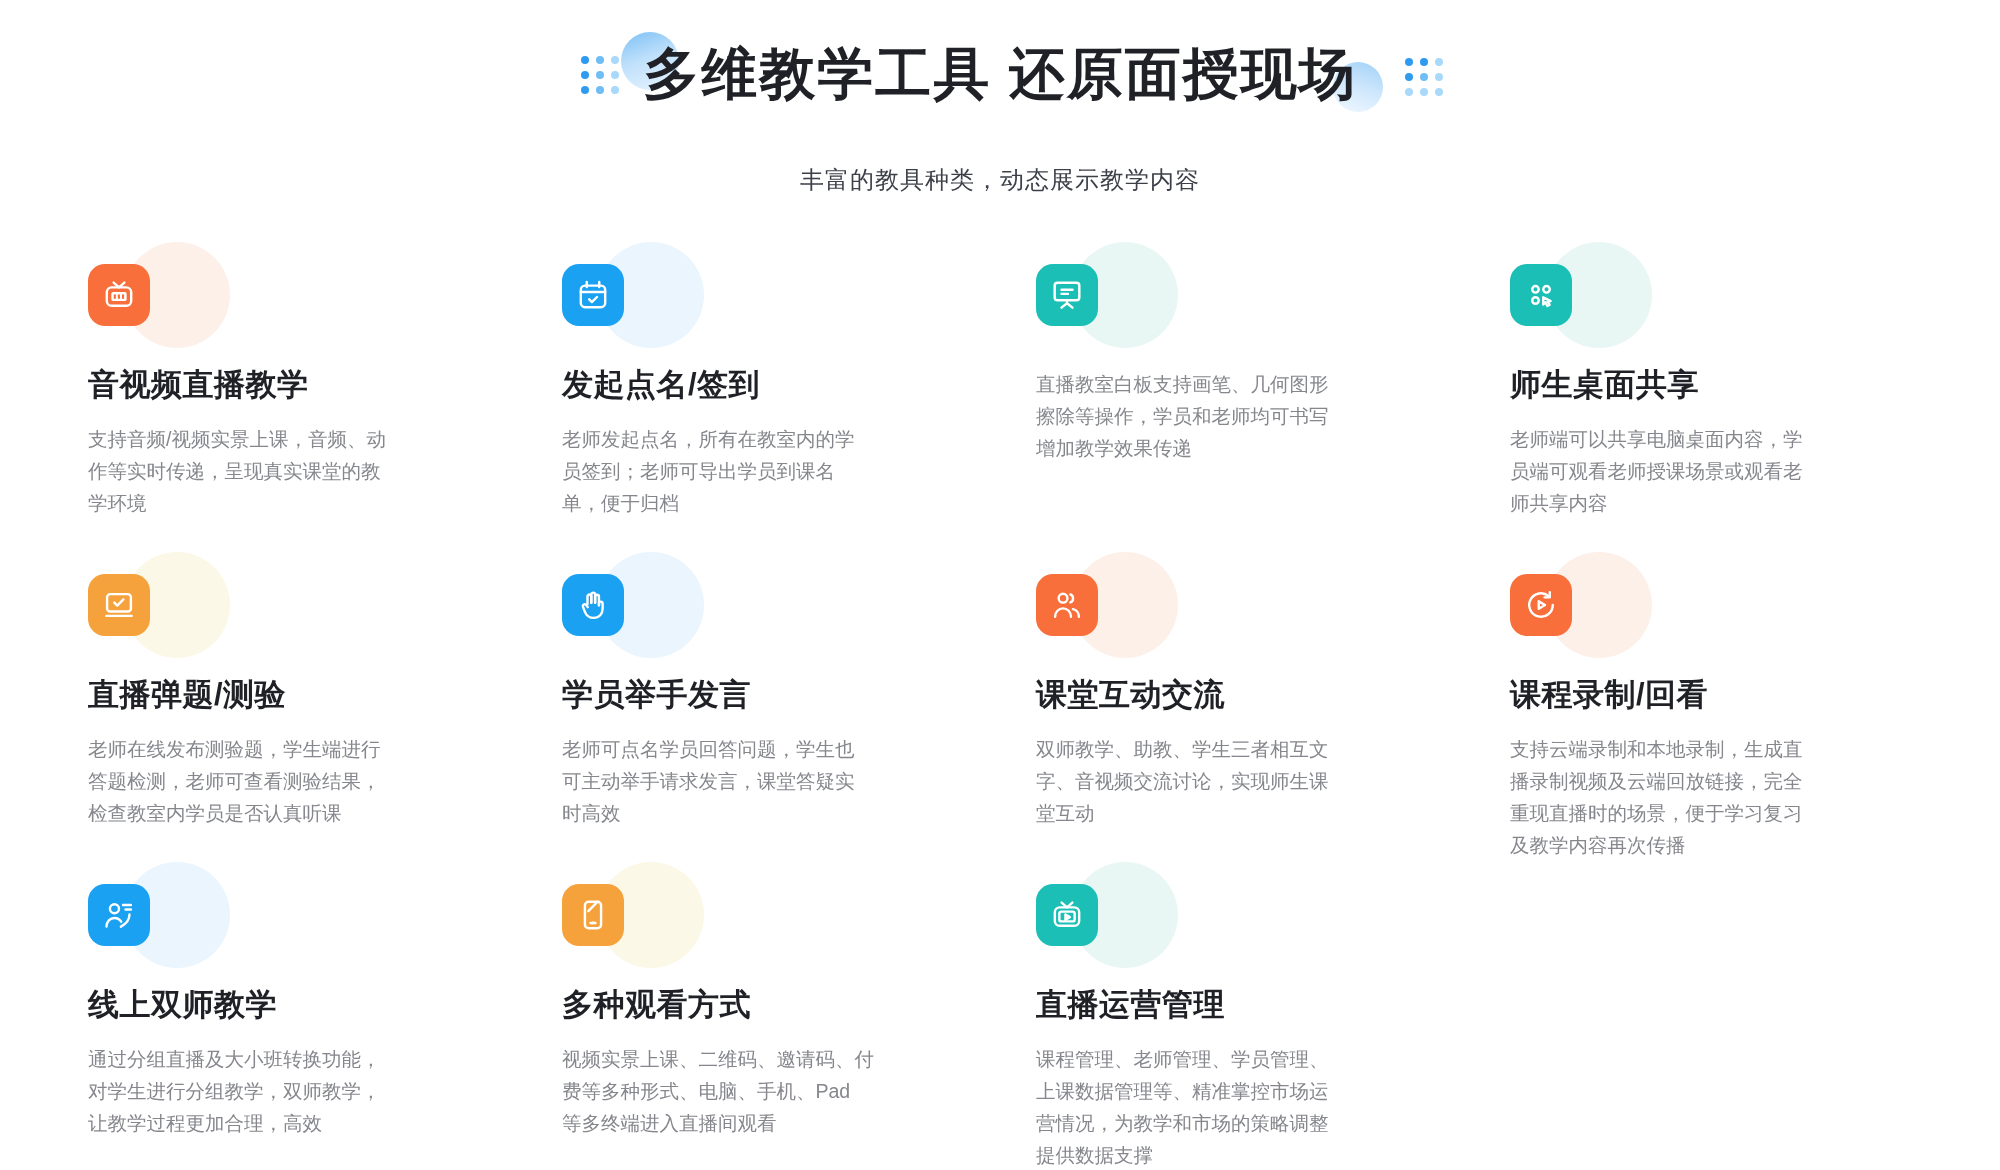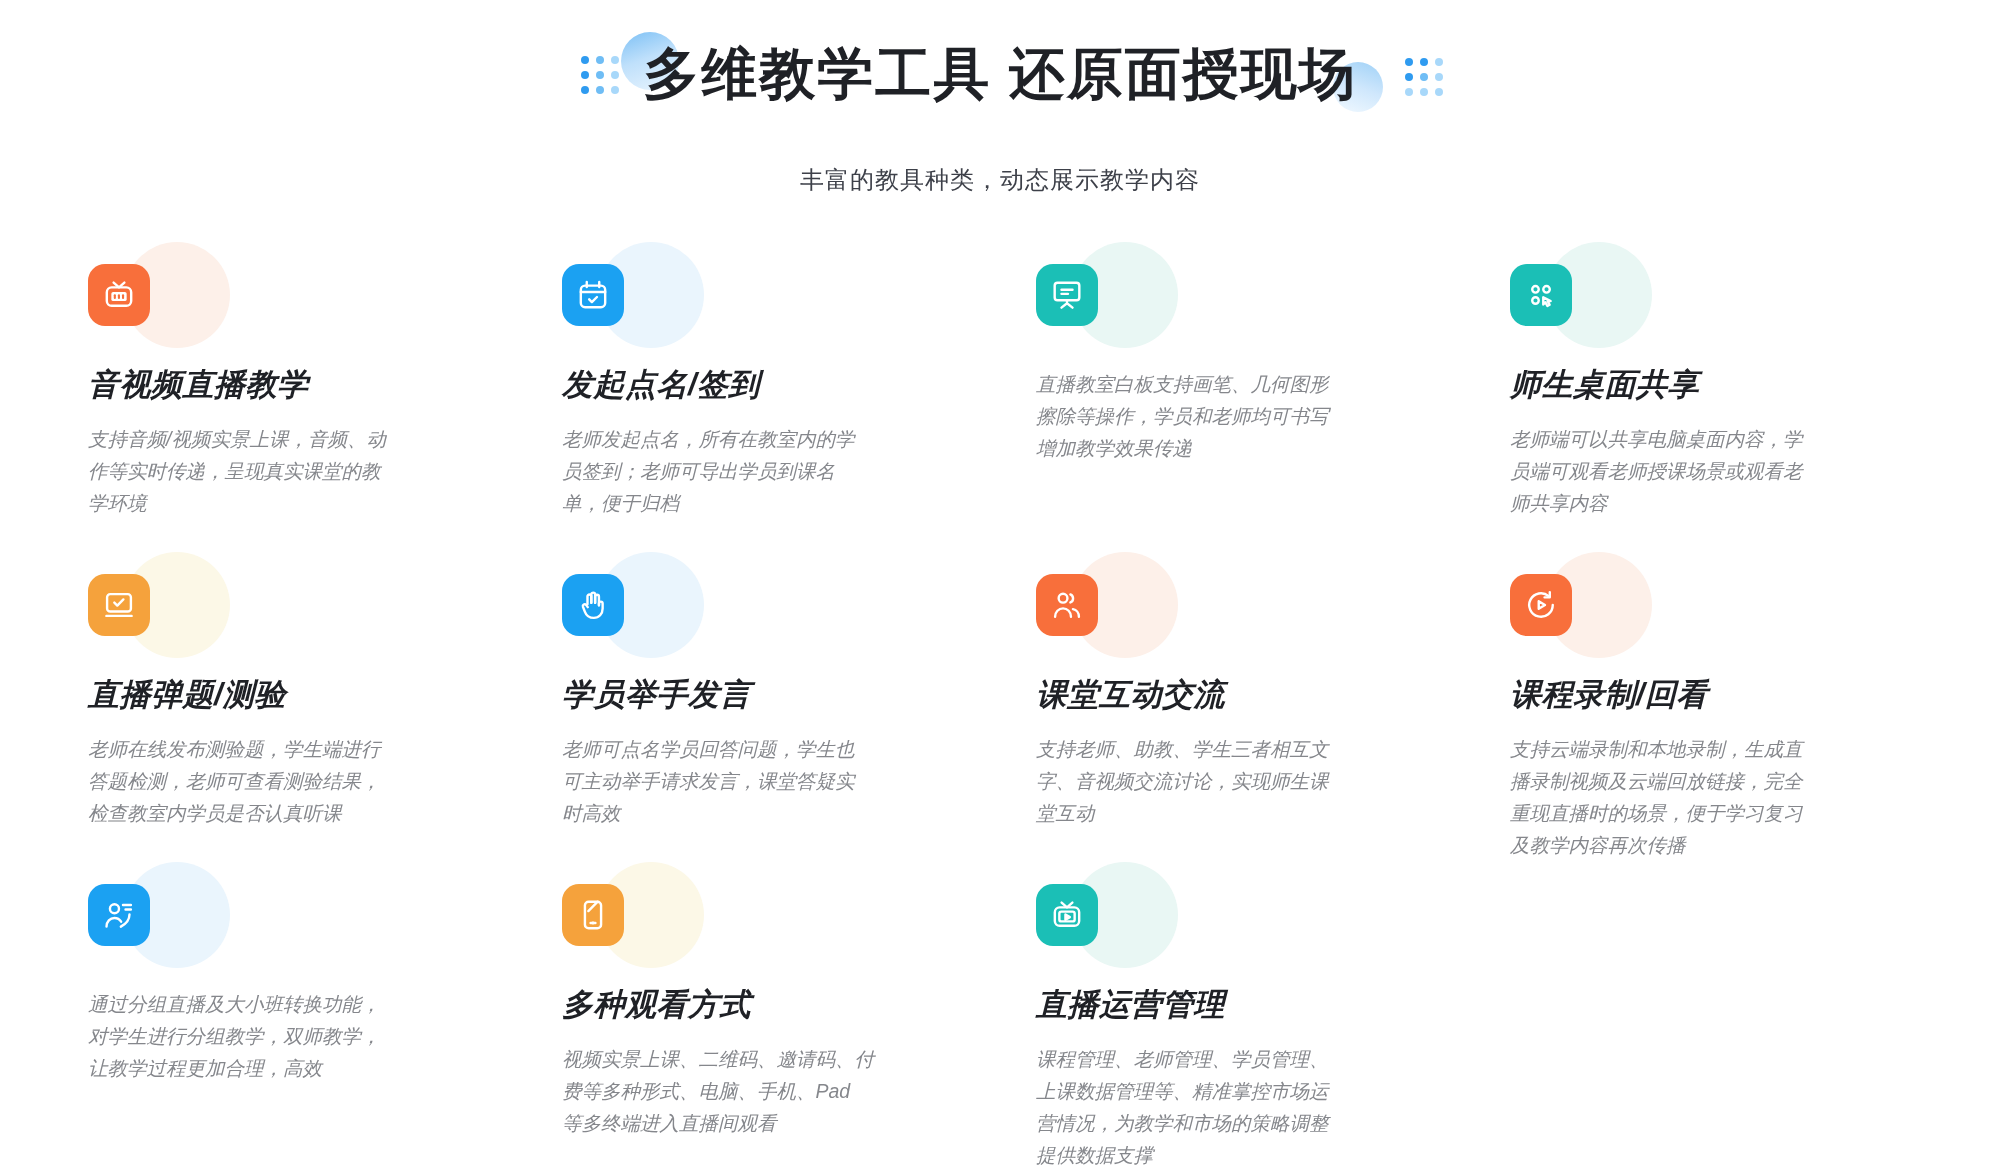--- a/index.html
+++ b/index.html
@@ -90,21 +90,20 @@
     margin: 68px 0 0 0;
     padding: 0 88px 0 88px;
     display: grid;
     grid-template-columns: repeat(4, 1fr);
     grid-template-rows: repeat(3, 310px);
     column-gap: 72px;
     row-gap: 0;
   }
   .cell {
     position: relative;
-    font-style: italic;
   }
   .icon-wrap {
     position: relative;
     width: 160px;
     height: 86px;
   }
   .blob {
     position: absolute;
     left: 36px;
     top: -22px;
@@ -284,21 +283,21 @@
         <span class="icon" style="background:#F86F3B">
           <svg width="34" height="34" viewBox="0 0 24 24" fill="none" stroke="#fff" stroke-width="1.7" stroke-linecap="round" stroke-linejoin="round">
             <circle cx="9.2" cy="7.2" r="3.1"></circle>
             <path d="M3.6 20.3c0-3.4 2.5-5.9 5.6-5.9s5.6 2.5 5.6 5.9"></path>
             <path d="M14.4 4.5a3.1 3.1 0 0 1 0 5.7"></path>
             <path d="M16.2 14.9c2.5.5 4.2 2.7 4.2 5.4"></path>
           </svg>
         </span>
       </div>
       <div class="card-title">课堂互动交流</div>
-      <div class="card-desc">支持老师、助教、学生三者相互文
+      <div class="card-desc">双师教学、助教、学生三者相互文
 字、音视频交流讨论，实现师生课
 堂互动</div>
     </div>
     <div class="cell">
       <div class="icon-wrap">
         <span class="blob" style="background:#FDF0E9"></span>
         <span class="icon" style="background:#F86F3B">
           <svg width="34" height="34" viewBox="0 0 24 24" fill="none" stroke="#fff" stroke-width="1.7" stroke-linecap="round" stroke-linejoin="round">
             <path d="M20.3 12a8.3 8.3 0 1 1-2.9-6.3"></path>
             <path d="M18.2 2.9v3.7h-3.7"></path>
@@ -317,20 +316,21 @@
         <span class="blob" style="background:#EAF5FD"></span>
         <span class="icon" style="background:#1BA1F2">
           <svg width="34" height="34" viewBox="0 0 24 24" fill="none" stroke="#fff" stroke-width="1.7" stroke-linecap="round" stroke-linejoin="round">
             <circle cx="8.8" cy="7.6" r="3.2"></circle>
             <path d="M3.2 20.2c0-3.5 2.5-6.1 5.6-6.1 2 0 3.7 1 4.7 2.6"></path>
             <path d="M14.8 4.9h5.6M16.6 8.1h3.8"></path>
             <path d="M19.4 11.6c0 4.1-3 6.9-6.1 8.6"></path>
           </svg>
         </span>
       </div>
+      <div class="card-title">线上双师教学</div>
       <div class="card-desc">通过分组直播及大小班转换功能，
 对学生进行分组教学，双师教学，
 让教学过程更加合理，高效</div>
     </div>
     <div class="cell">
       <div class="icon-wrap">
         <span class="blob" style="background:#FCF8E7"></span>
         <span class="icon" style="background:#F5A23C">
           <svg width="34" height="34" viewBox="0 0 24 24" fill="none" stroke="#fff" stroke-width="1.7" stroke-linecap="round" stroke-linejoin="round">
             <rect x="6.3" y="2.6" width="11.4" height="18.8" rx="2.6"></rect>

